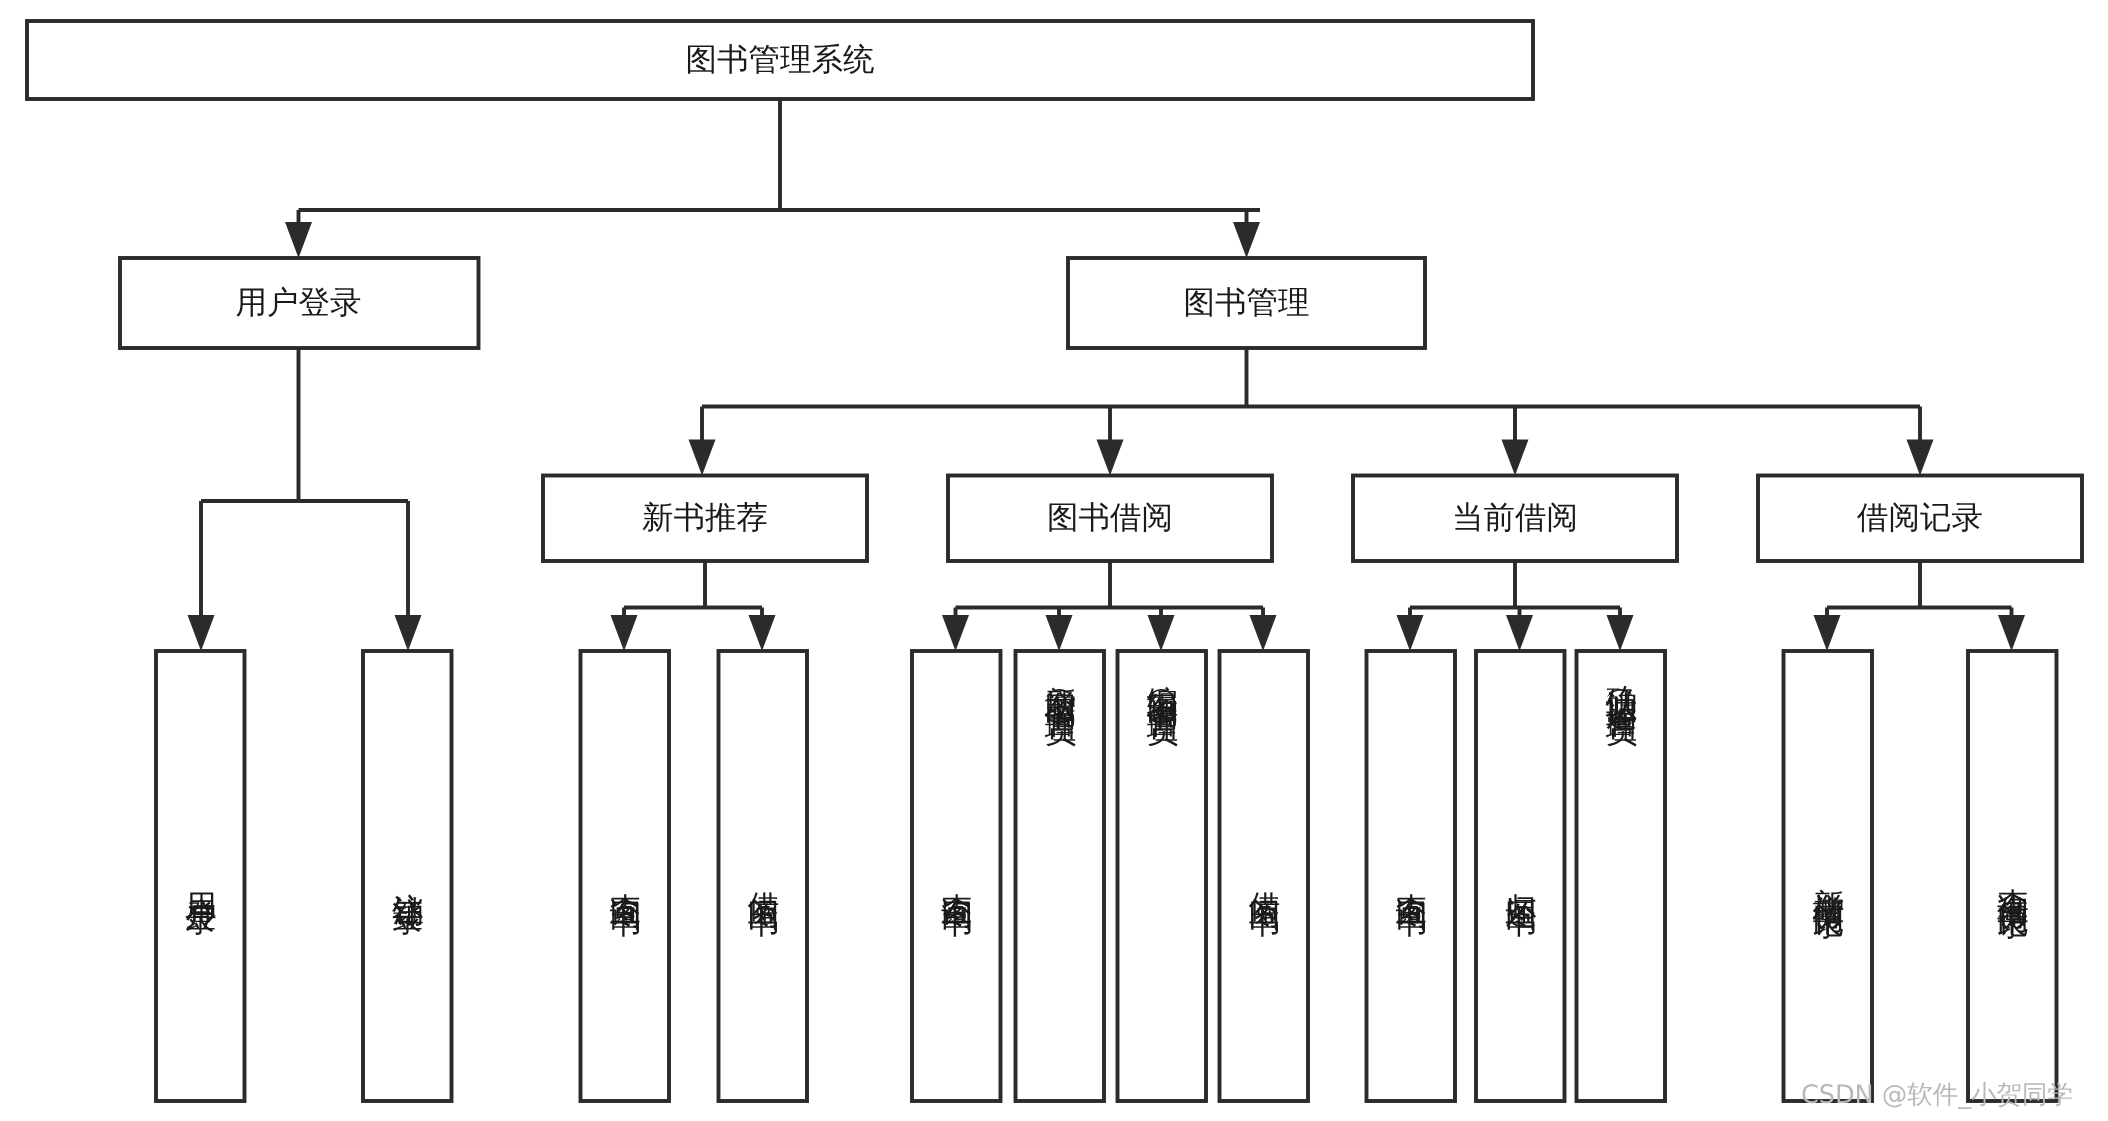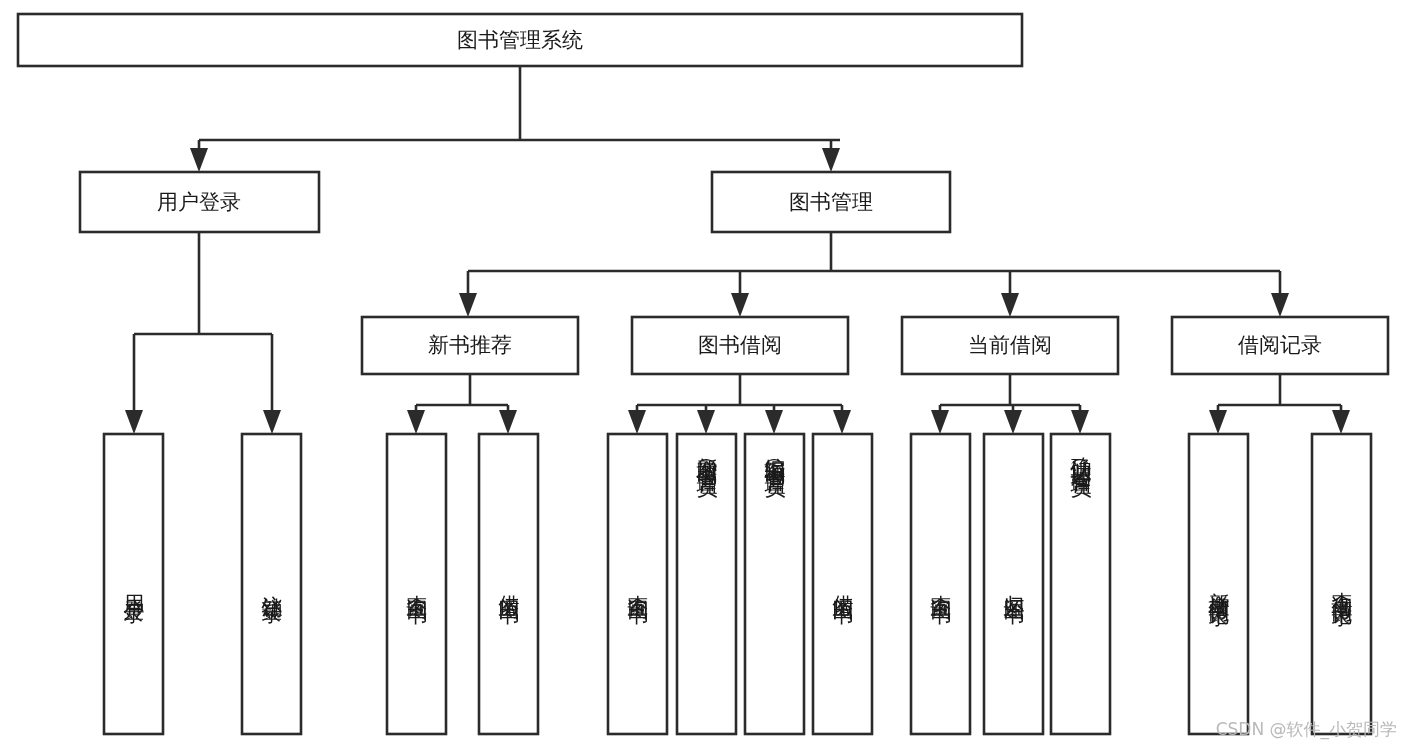--- a/index.html
+++ b/index.html
@@ -46,21 +46,21 @@
   .node-label-v {
     font-family: "DejaVu Sans", "Liberation Sans", sans-serif;
     font-size: 21px;
     fill: #1a1a1a;
     writing-mode: vertical-rl;
     text-orientation: upright;
     letter-spacing: 2px;
   }
   .watermark {
     position: absolute;
-    right: 8px;
+    right: 23px;
     bottom: 6px;
     font-family: "DejaVu Sans", "Liberation Sans", sans-serif;
     font-size: 17px;
     color: #b9b9b9;
     white-space: nowrap;
     pointer-events: none;
   }
 </style>
 </head>
 <body>

